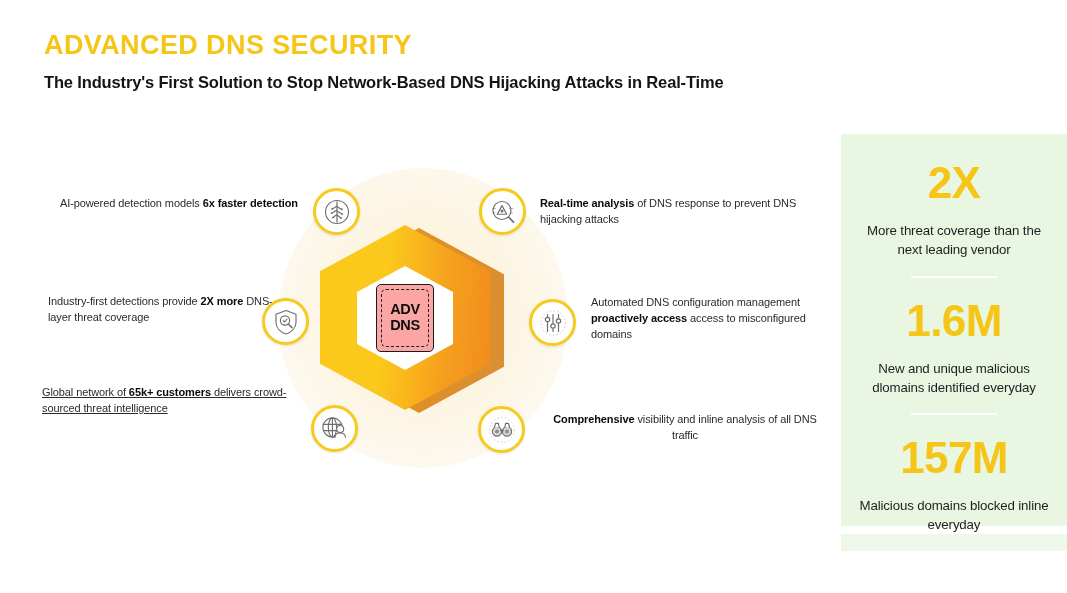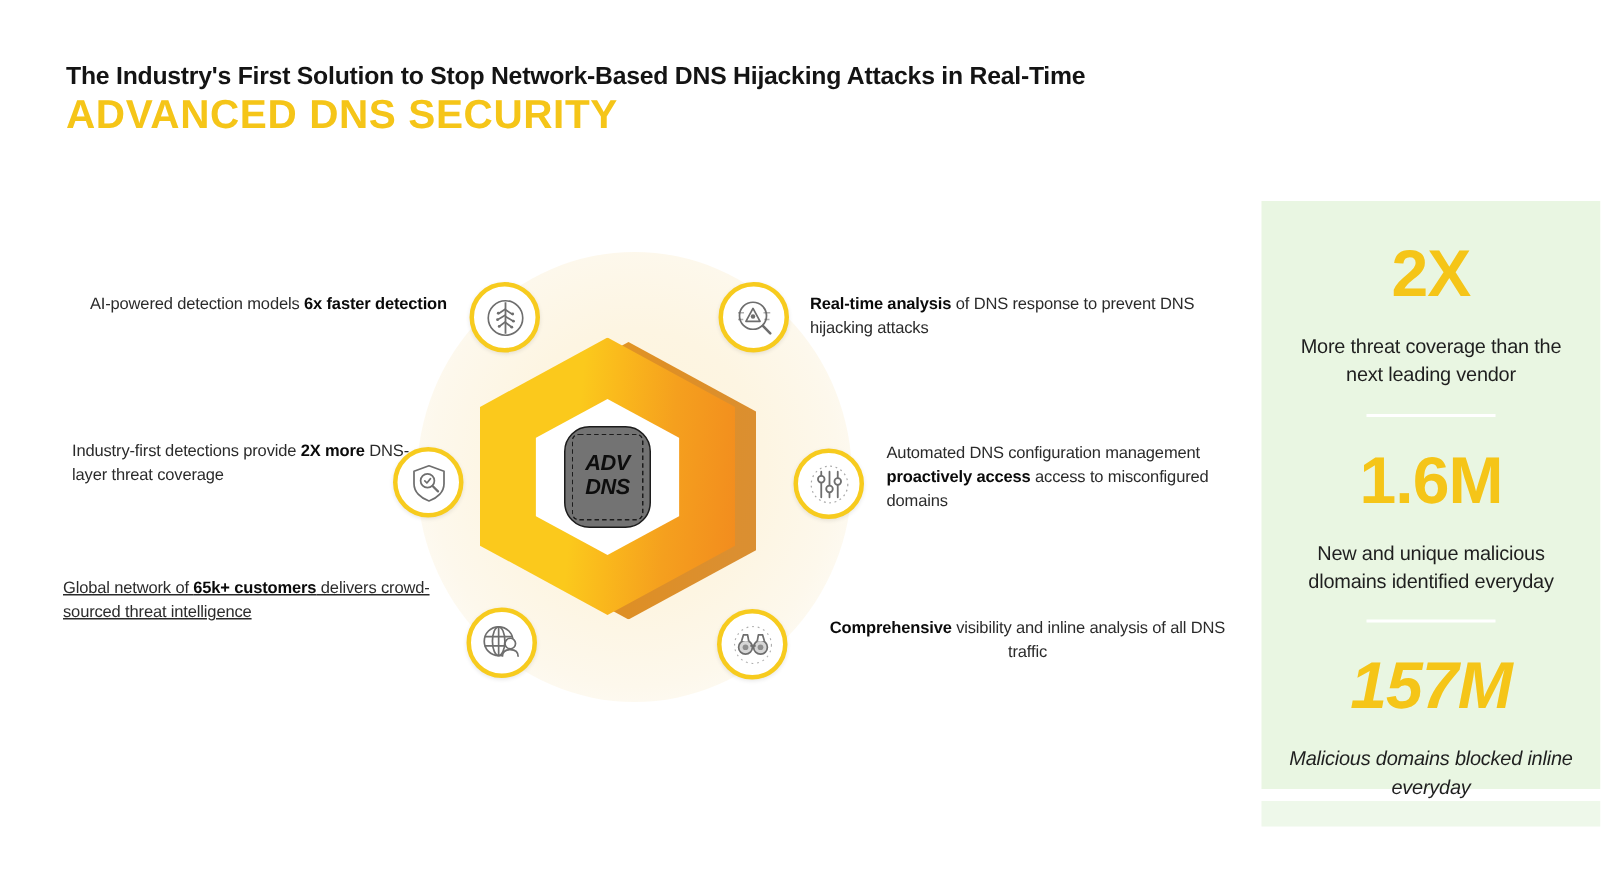--- a/index.html
+++ b/index.html
@@ -94,26 +94,25 @@
     clip-path: polygon(50% 0%, 100% 25%, 100% 75%, 50% 100%, 0% 75%, 0% 25%);
   }
 
   #adv-card {
     position: absolute;
     left: 58px;
     top: 62px;
     width: 58px;
     height: 68px;
     border: 1.6px solid #1c1c1c;
-    border-radius: 17px;
-    background: #737373;
+    border-radius: 5px;
+    background: #fca5a5;
     display: flex;
     align-items: center;
     justify-content: center;
-    font-style: italic;
   }
 
   #adv-card-inner {
     position: absolute;
     left: 4px;
     top: 4px;
     right: 4px;
     bottom: 4px;
     border: 1.6px dashed #1c1c1c;
     border-radius: 5px;
@@ -184,21 +183,21 @@
     left: 841px;
     top: 534px;
     width: 226px;
     height: 17px;
     background: #eef8ea;
   }
 
   .stat { text-align: center; }
   #stat-0 { padding-top: 26px; }
   #stat-1 { padding-top: 20px; }
-  #stat-2 { padding-top: 20px; font-style: italic; }
+  #stat-2 { padding-top: 20px; }
 
   .stat-value {
     font-size: 44px;
     font-weight: bold;
     color: #F5C518;
     letter-spacing: -0.6px;
     line-height: 1.05;
   }
 
   .stat-label {
@@ -214,22 +213,22 @@
     width: 86px;
     height: 1.6px;
     background: #ffffff;
     margin: 16px auto 0 auto;
   }
 </style>
 </head>
 <body>
 
 <div id="header">
+  <div id="title">ADVANCED DNS SECURITY</div>
   <div id="subtitle">The Industry's First Solution to Stop Network-Based DNS Hijacking Attacks in Real-Time</div>
-  <div id="title">ADVANCED DNS SECURITY</div>
 </div>
 
 <div id="diagram">
   <div id="glow"></div>
 
   <div id="hex-wrap">
     <div class="hex-shadow"></div>
     <div class="hex-main"></div>
     <div class="hex-inner"></div>
     <div id="adv-card">

